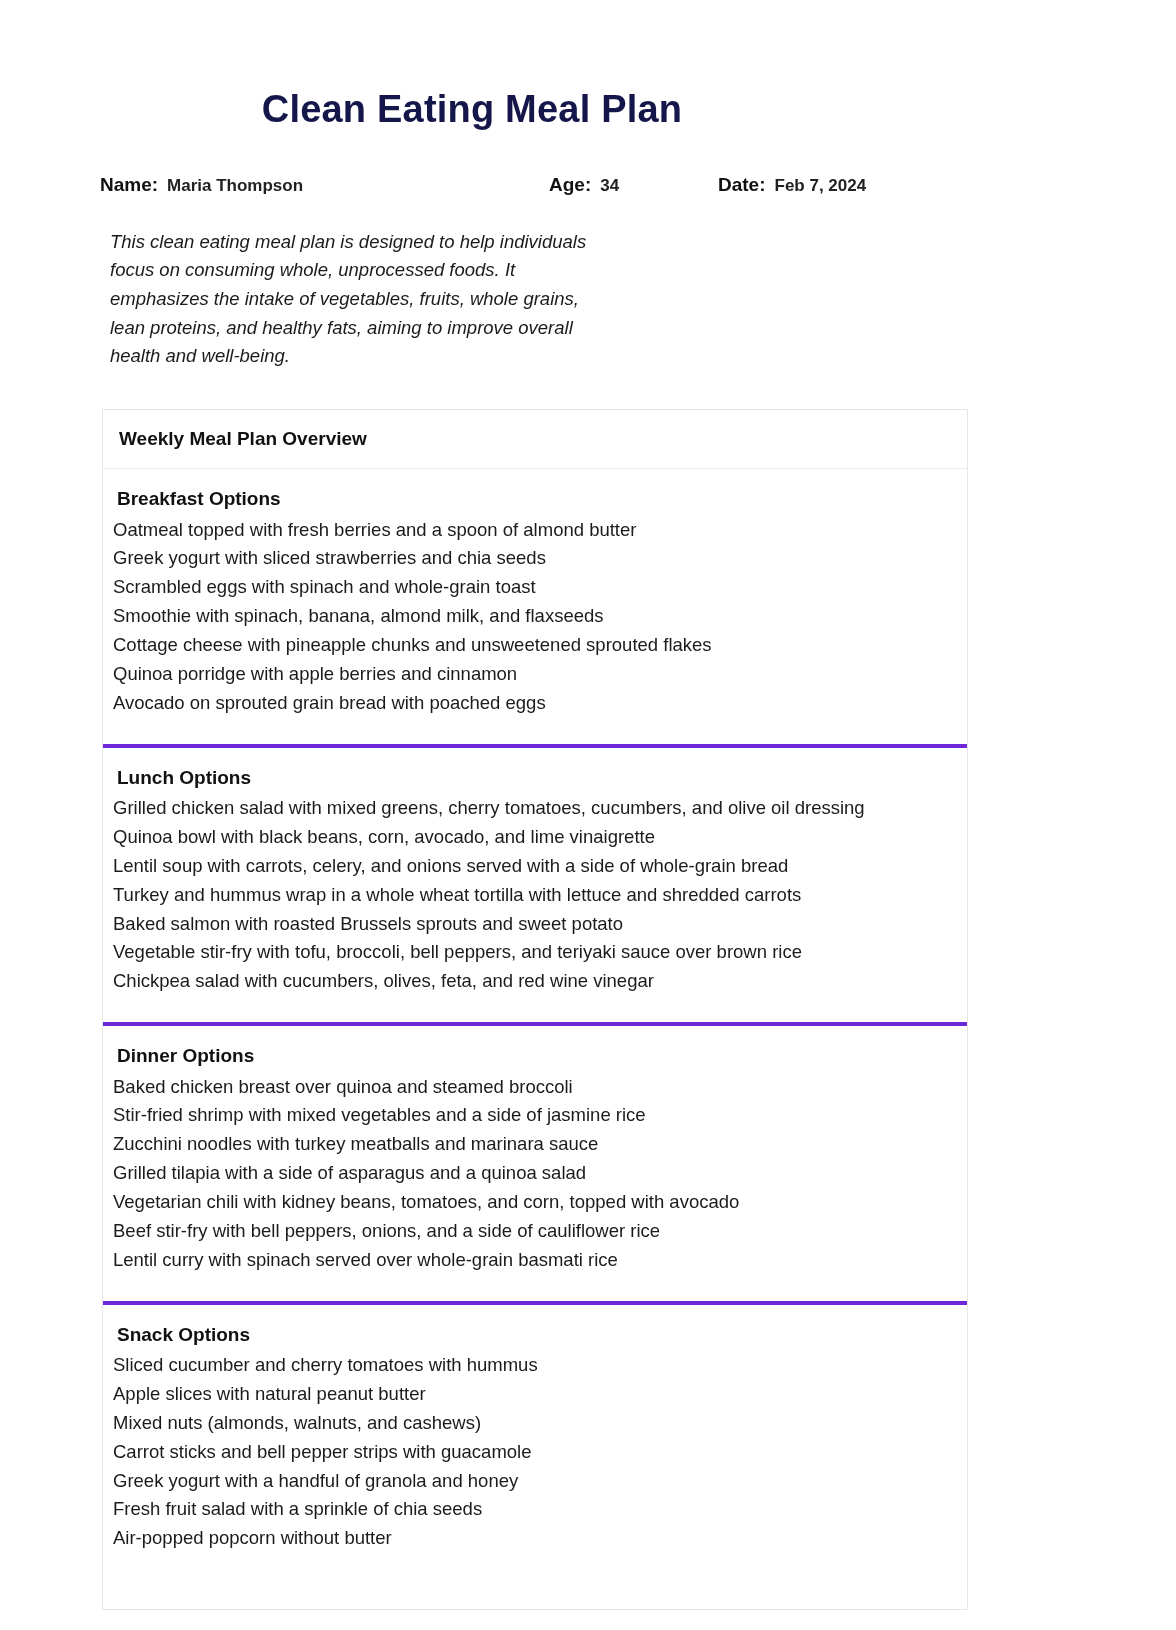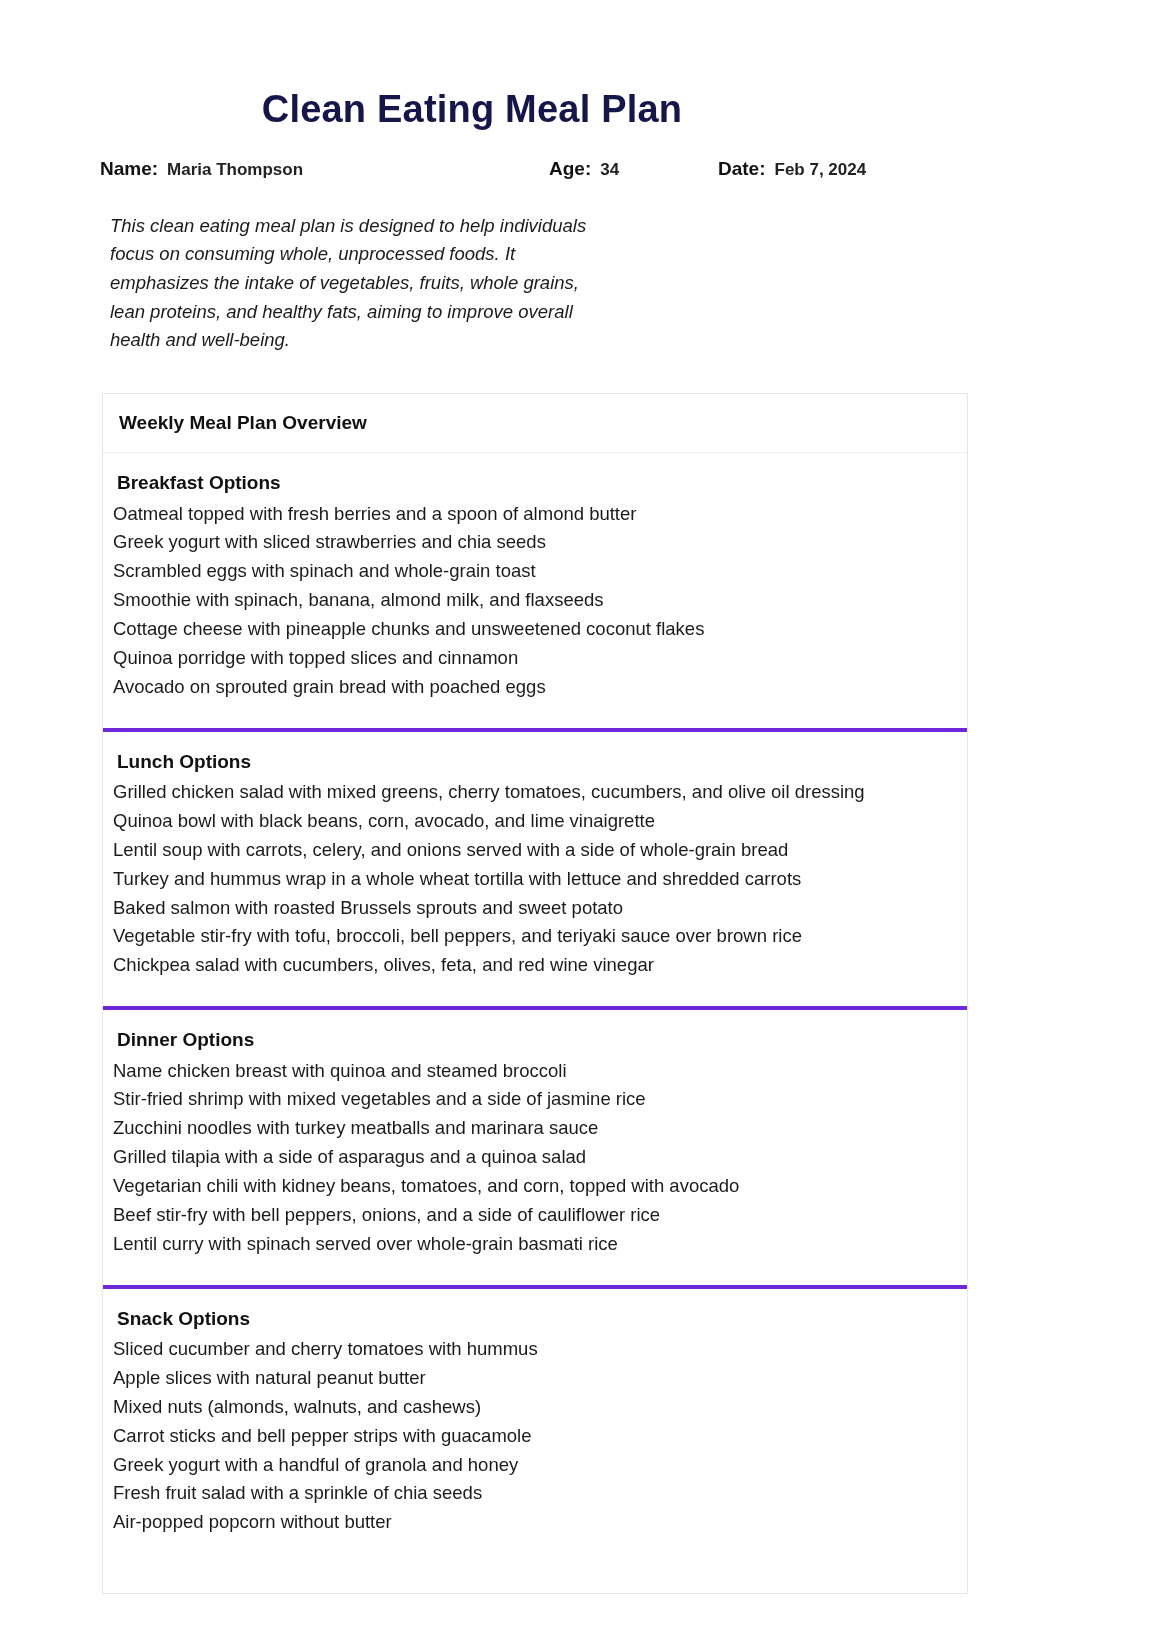--- a/index.html
+++ b/index.html
@@ -31,21 +31,21 @@
     font-size: 38px;
     font-weight: bold;
     color: #15174a;
     letter-spacing: 0.2px;
     line-height: 1.15;
   }
 
   
   .meta-row {
     position: relative;
-    margin: 26px 0 0 0;
+    margin: 42px 0 0 0;
     padding: 0 100px 0 100px;
     height: 30px;
   }
   .meta-field {
     position: absolute;
     display: flex;
     align-items: baseline;
     white-space: nowrap;
   }
   .meta-field.name  { left: 100px; }
@@ -145,41 +145,41 @@
   <div class="plan-table">
     <div class="plan-table-header">Weekly Meal Plan Overview</div>
     <div id="sections-root">
         <div class="section">
           <div class="section-title">Breakfast Options</div>
           <ul class="meal-list">
             <li class="meal-item">Oatmeal topped with fresh berries and a spoon of almond butter</li>
             <li class="meal-item">Greek yogurt with sliced strawberries and chia seeds</li>
             <li class="meal-item">Scrambled eggs with spinach and whole-grain toast</li>
             <li class="meal-item">Smoothie with spinach, banana, almond milk, and flaxseeds</li>
-            <li class="meal-item">Cottage cheese with pineapple chunks and unsweetened coconut flakes</li>
-            <li class="meal-item">Quinoa porridge with topped slices and cinnamon</li>
+            <li class="meal-item">Cottage cheese with pineapple chunks and unsweetened sprouted flakes</li>
+            <li class="meal-item">Quinoa porridge with apple berries and cinnamon</li>
             <li class="meal-item">Avocado on sprouted grain bread with poached eggs</li>
           </ul>
         </div>
         <div class="section">
           <div class="section-title">Lunch Options</div>
           <ul class="meal-list">
             <li class="meal-item">Grilled chicken salad with mixed greens, cherry tomatoes, cucumbers, and olive oil dressing</li>
             <li class="meal-item">Quinoa bowl with black beans, corn, avocado, and lime vinaigrette</li>
             <li class="meal-item">Lentil soup with carrots, celery, and onions served with a side of whole-grain bread</li>
             <li class="meal-item">Turkey and hummus wrap in a whole wheat tortilla with lettuce and shredded carrots</li>
             <li class="meal-item">Baked salmon with roasted Brussels sprouts and sweet potato</li>
             <li class="meal-item">Vegetable stir-fry with tofu, broccoli, bell peppers, and teriyaki sauce over brown rice</li>
             <li class="meal-item">Chickpea salad with cucumbers, olives, feta, and red wine vinegar</li>
           </ul>
         </div>
         <div class="section">
           <div class="section-title">Dinner Options</div>
           <ul class="meal-list">
-            <li class="meal-item">Name chicken breast with quinoa and steamed broccoli</li>
+            <li class="meal-item">Baked chicken breast over quinoa and steamed broccoli</li>
             <li class="meal-item">Stir-fried shrimp with mixed vegetables and a side of jasmine rice</li>
             <li class="meal-item">Zucchini noodles with turkey meatballs and marinara sauce</li>
             <li class="meal-item">Grilled tilapia with a side of asparagus and a quinoa salad</li>
             <li class="meal-item">Vegetarian chili with kidney beans, tomatoes, and corn, topped with avocado</li>
             <li class="meal-item">Beef stir-fry with bell peppers, onions, and a side of cauliflower rice</li>
             <li class="meal-item">Lentil curry with spinach served over whole-grain basmati rice</li>
           </ul>
         </div>
         <div class="section">
           <div class="section-title">Snack Options</div>

